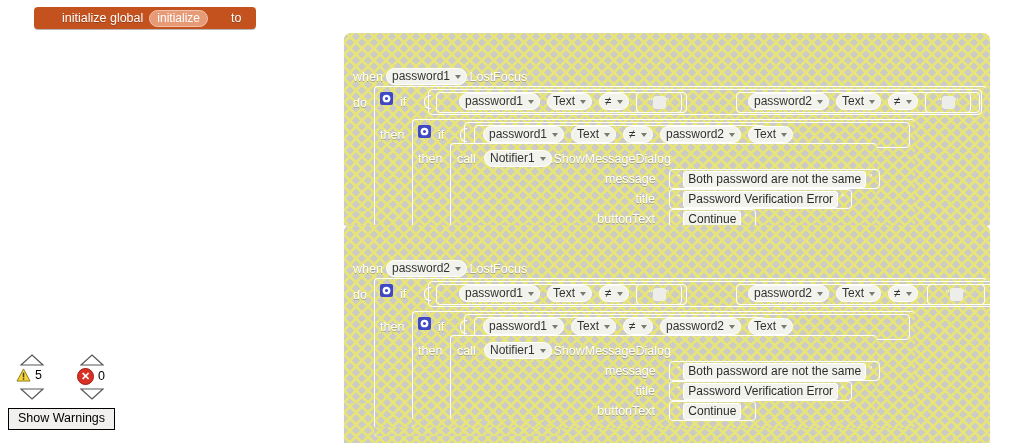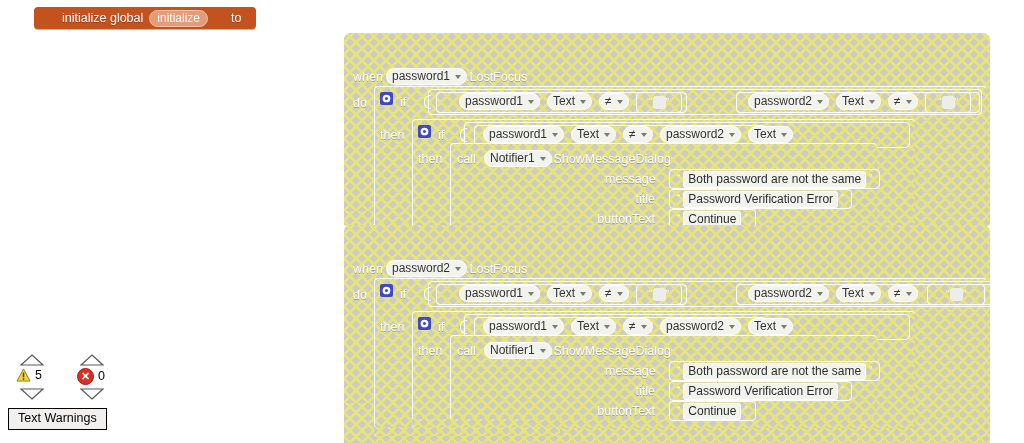--- a/index.html
+++ b/index.html
@@ -485,16 +485,16 @@
     <div class="abs count-row" style="left:69px;top:16px;">
       <span class="err-circ">✕</span>
       <span class="count-num">0</span>
     </div>
     <div class="abs" style="left:72px;top:34px;">
       <svg width="24" height="12" viewBox="0 0 24 12">
           <polygon points="12,11 23,1 1,1" fill="#ffffff" stroke="#5a5a5a" stroke-width="1.2"></polygon>
         </svg>
     </div>
 
-    <button class="show-warn-btn">Text Warnings</button>
+    <button class="show-warn-btn">Show Warnings</button>
   </div>
 
 </div>
 
 </body></html>

